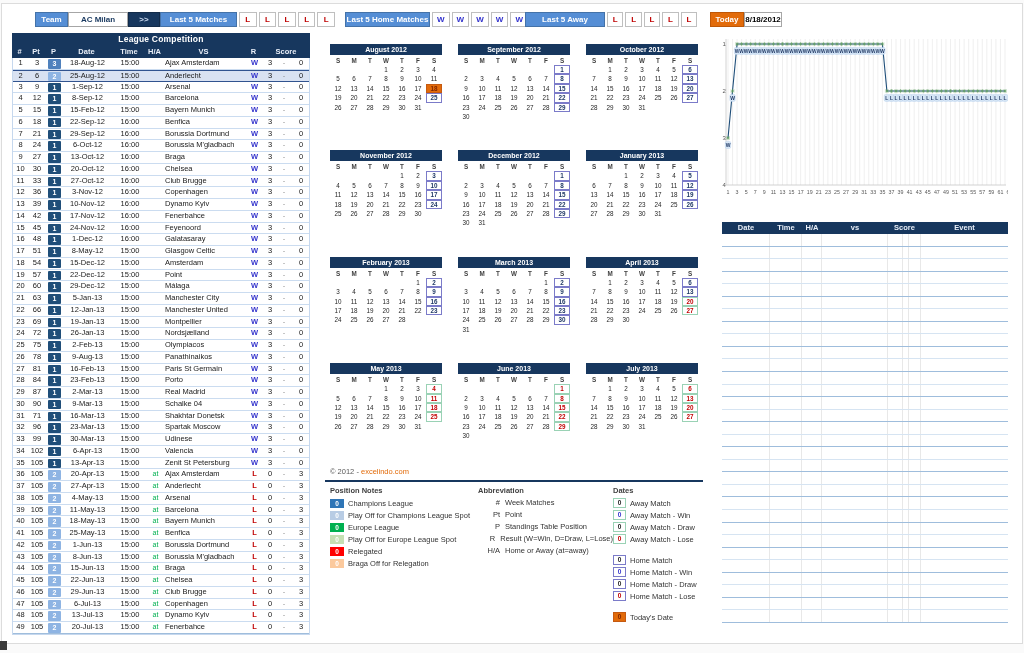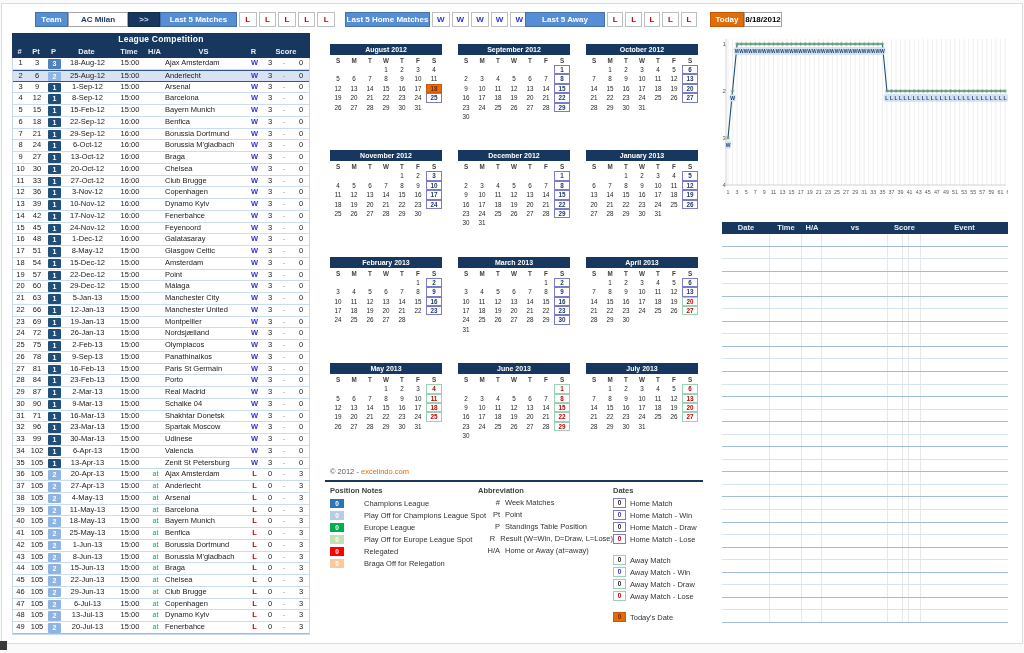--- a/index.html
+++ b/index.html
@@ -60,21 +60,21 @@
   .cal-dow { font-size:6.3px; font-weight:bold; color:#404040; text-align:center; height:9px; line-height:9px; }
   .cal-day { font-size:6.3px; color:#262626; text-align:center; height:9.4px; line-height:8.4px; border:1px solid transparent; }
   .cal-day.home { border-color:#7B7BC9; color:#1F3864; font-weight:bold; }
   .cal-day.away { border-color:#9AD2B5; color:#C00000; font-weight:bold; }
   .cal-day.today { background:#E26B0A; border-color:#C55A11; color:#7F2500; font-weight:bold; }
   #copyright { position:absolute; top:434px; left:5px; font-size:7.5px; color:#595959; }
   #copyright .link { color:#E26B0A; }
   #sched-divider { position:absolute; top:447px; left:0; width:378px; border-top:2px solid #17375E; }
   #legend { position:absolute; top:451px; left:5px; width:373px; display:grid; grid-template-columns:148px 135px 90px; font-size:7.5px; color:#333; }
   .leg-title { font-weight:bold; color:#404040; height:13px; line-height:13px; }
-  .pn-item { display:flex; align-items:center; height:12px; gap:20px; white-space:nowrap; }
+  .pn-item { display:flex; align-items:center; height:12px; gap:4px; white-space:nowrap; }
   .pn-box { flex:0 0 14px; height:9px; color:#fff; font-size:6.5px; font-weight:bold; text-align:center; line-height:9px; }
   .ab-item { display:flex; height:12px; line-height:12px; white-space:nowrap; }
   .ab-abbr { width:22px; text-align:right; margin-right:5px; }
   .dt-group { margin-bottom:9px; }
   .dt-item { display:flex; align-items:center; height:12px; gap:4px; white-space:nowrap; }
   .dt-box { flex:0 0 13px; height:10px; border:1px solid #7B7BC9; background:#fff; font-size:6.5px; font-weight:bold; text-align:center; line-height:8.5px; }
   .dt-box.away { border-color:#9AD2B5; }
   .dt-box.today { background:#E26B0A; border-color:#C55A11; }
 
   
@@ -513,21 +513,21 @@
         <div>3</div>
         <div class="dash">-</div>
         <div>0</div>
       </div>
       <div class="lgrid lrow">
         <div>26</div>
         <div>78</div>
         <div class="pbwrap">
           <div class="pb" style="background: rgb(31, 78, 121);">1</div>
         </div>
-        <div>9-Sep-13</div>
+        <div>9-Aug-13</div>
         <div>15:00</div>
         <div class="ha"></div>
         <div class="vs">Panathinaikos</div>
         <div class="res W">W</div>
         <div>3</div>
         <div class="dash">-</div>
         <div>0</div>
       </div>
       <div class="lgrid lrow">
         <div>27</div>
@@ -1489,52 +1489,52 @@
             <span class="ab-abbr">H/A</span>
             <span>Home or Away (at=away)</span>
           </div>
         </div>
     </div>
     <div>
       <div class="leg-title">Dates</div>
       <div id="dt-groups">
           <div class="dt-group">
             <div class="dt-item">
+              <span class="dt-box away" style="color: rgb(31, 31, 31);">0</span>
+              <span>Away Match</span>
+            </div>
+            <div class="dt-item">
+              <span class="dt-box away" style="color: rgb(51, 51, 204);">0</span>
+              <span>Away Match - Win</span>
+            </div>
+            <div class="dt-item">
+              <span class="dt-box away" style="color: rgb(31, 31, 31);">0</span>
+              <span>Away Match - Draw</span>
+            </div>
+            <div class="dt-item">
+              <span class="dt-box away" style="color: rgb(192, 0, 0);">0</span>
+              <span>Away Match - Lose</span>
+            </div>
+          </div>
+          <div class="dt-group">
+            <div class="dt-item">
               <span class="dt-box home" style="color: rgb(31, 31, 31);">0</span>
               <span>Home Match</span>
             </div>
             <div class="dt-item">
               <span class="dt-box home" style="color: rgb(51, 51, 204);">0</span>
               <span>Home Match - Win</span>
             </div>
             <div class="dt-item">
               <span class="dt-box home" style="color: rgb(31, 31, 31);">0</span>
               <span>Home Match - Draw</span>
             </div>
             <div class="dt-item">
               <span class="dt-box home" style="color: rgb(192, 0, 0);">0</span>
               <span>Home Match - Lose</span>
-            </div>
-          </div>
-          <div class="dt-group">
-            <div class="dt-item">
-              <span class="dt-box away" style="color: rgb(31, 31, 31);">0</span>
-              <span>Away Match</span>
-            </div>
-            <div class="dt-item">
-              <span class="dt-box away" style="color: rgb(51, 51, 204);">0</span>
-              <span>Away Match - Win</span>
-            </div>
-            <div class="dt-item">
-              <span class="dt-box away" style="color: rgb(31, 31, 31);">0</span>
-              <span>Away Match - Draw</span>
-            </div>
-            <div class="dt-item">
-              <span class="dt-box away" style="color: rgb(192, 0, 0);">0</span>
-              <span>Away Match - Lose</span>
             </div>
           </div>
           <div class="dt-group">
             <div class="dt-item">
               <span class="dt-box today" style="color: rgb(127, 37, 0);">0</span>
               <span>Today's Date</span>
             </div>
           </div>
         </div>
     </div>

